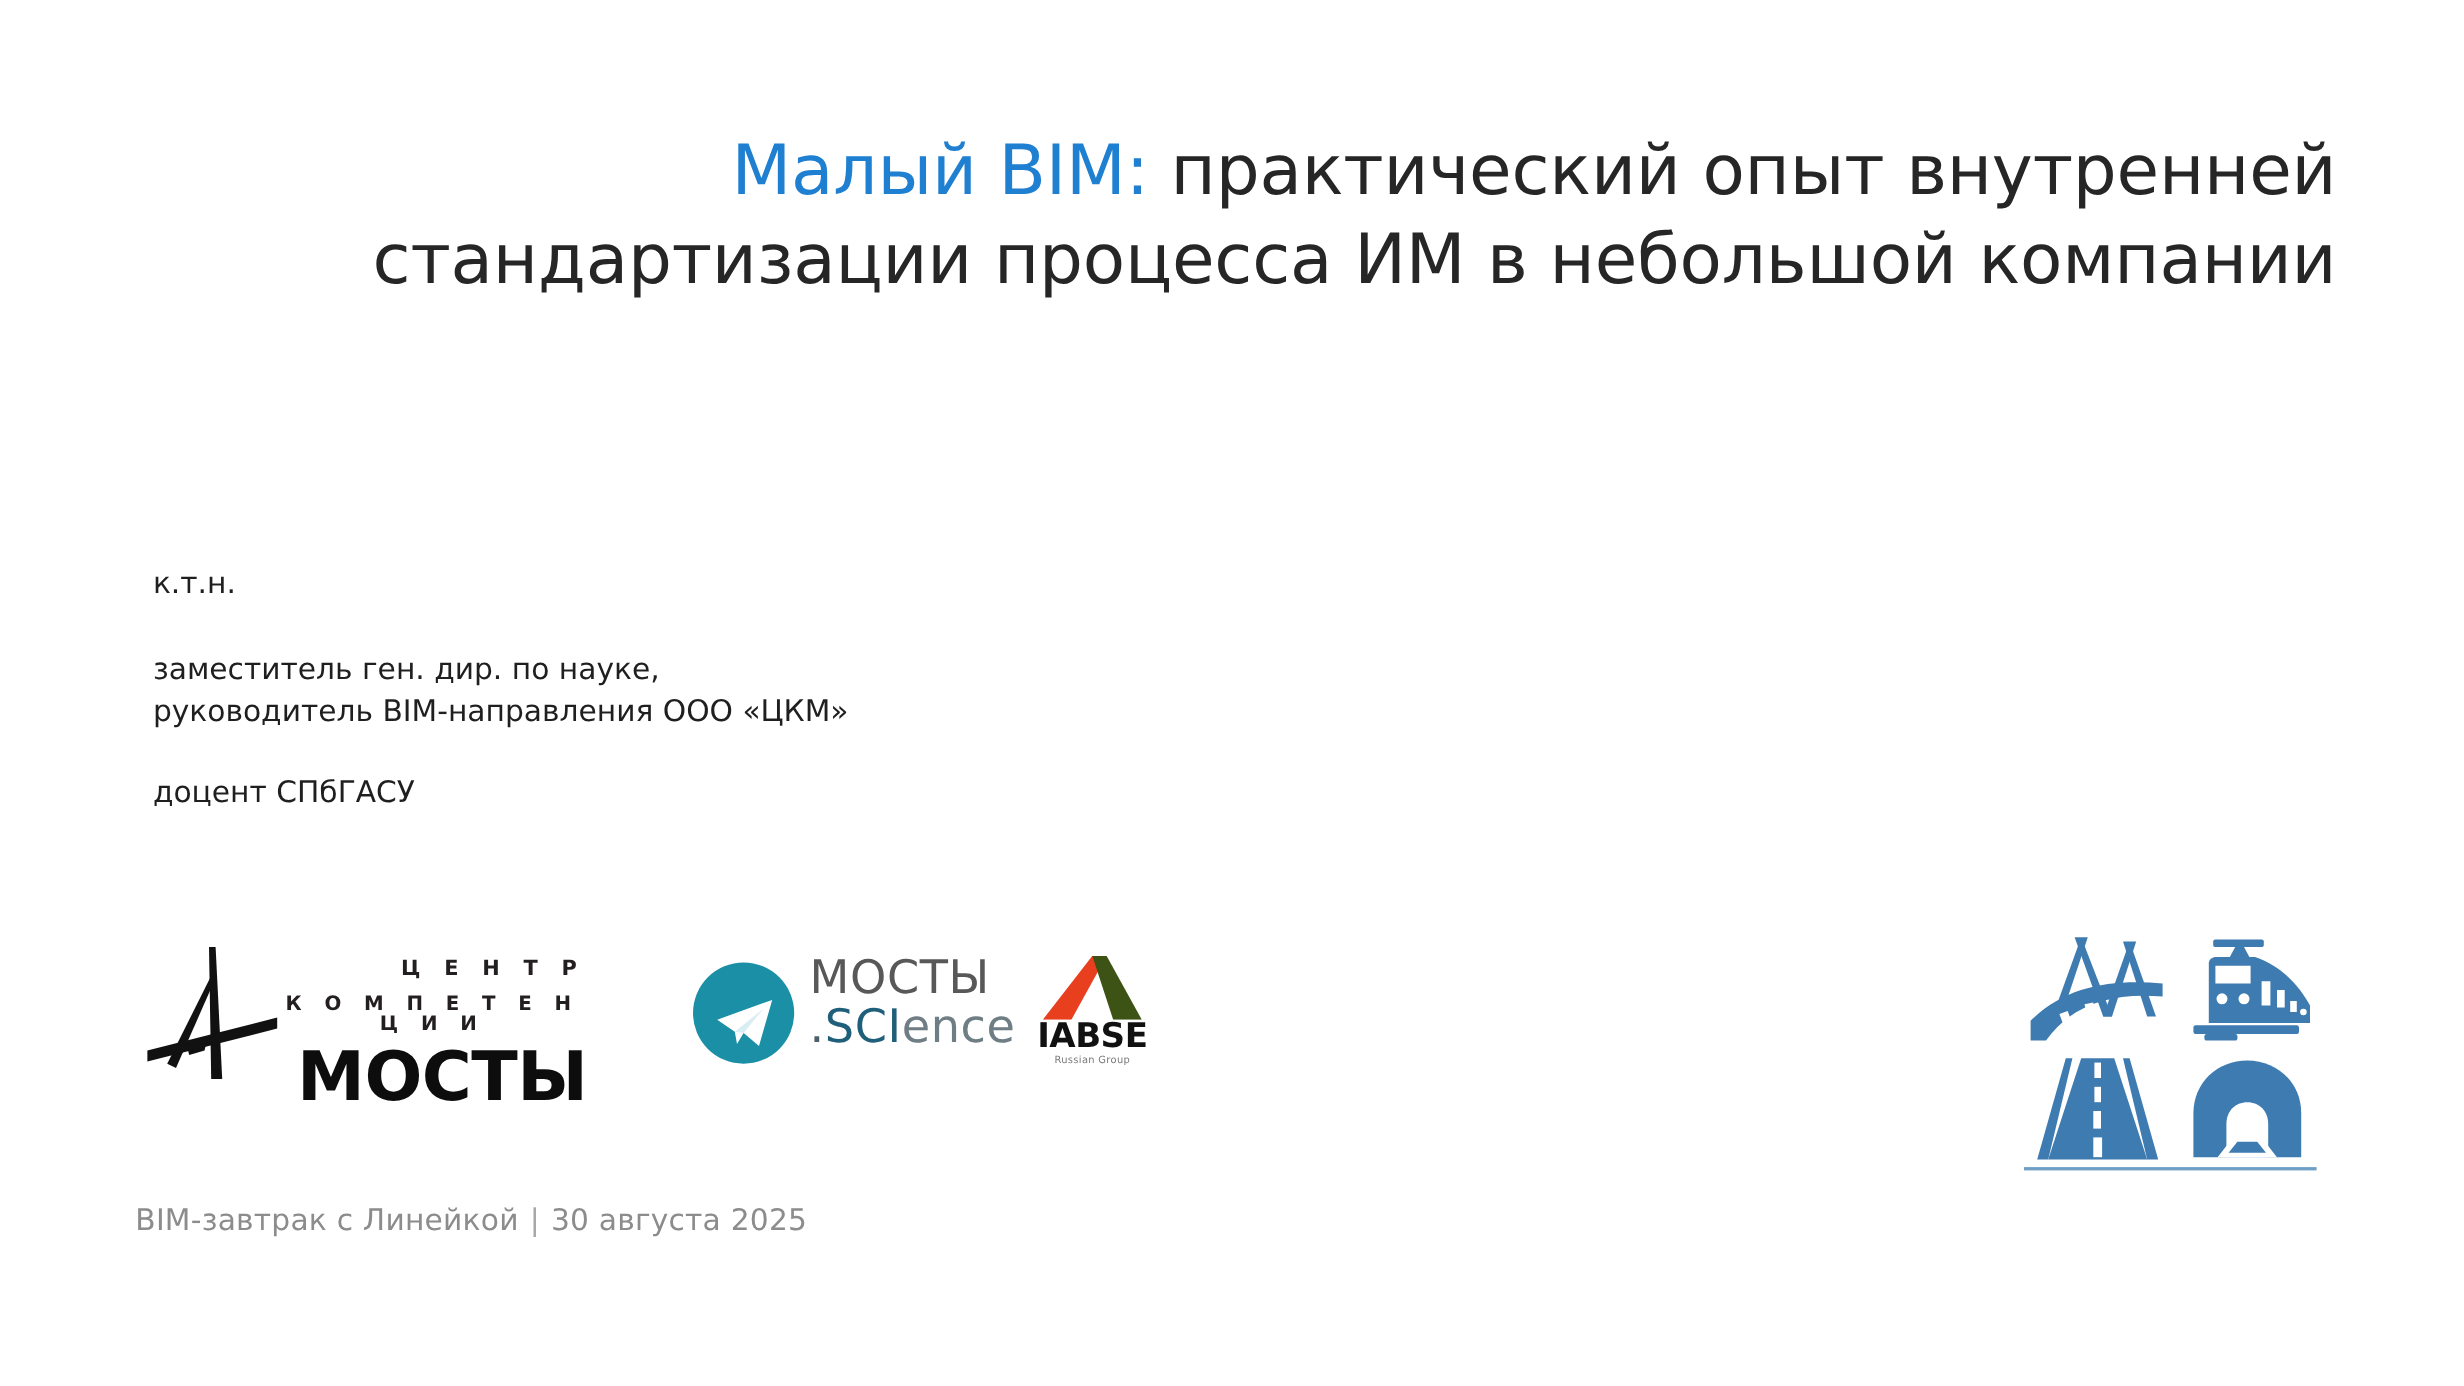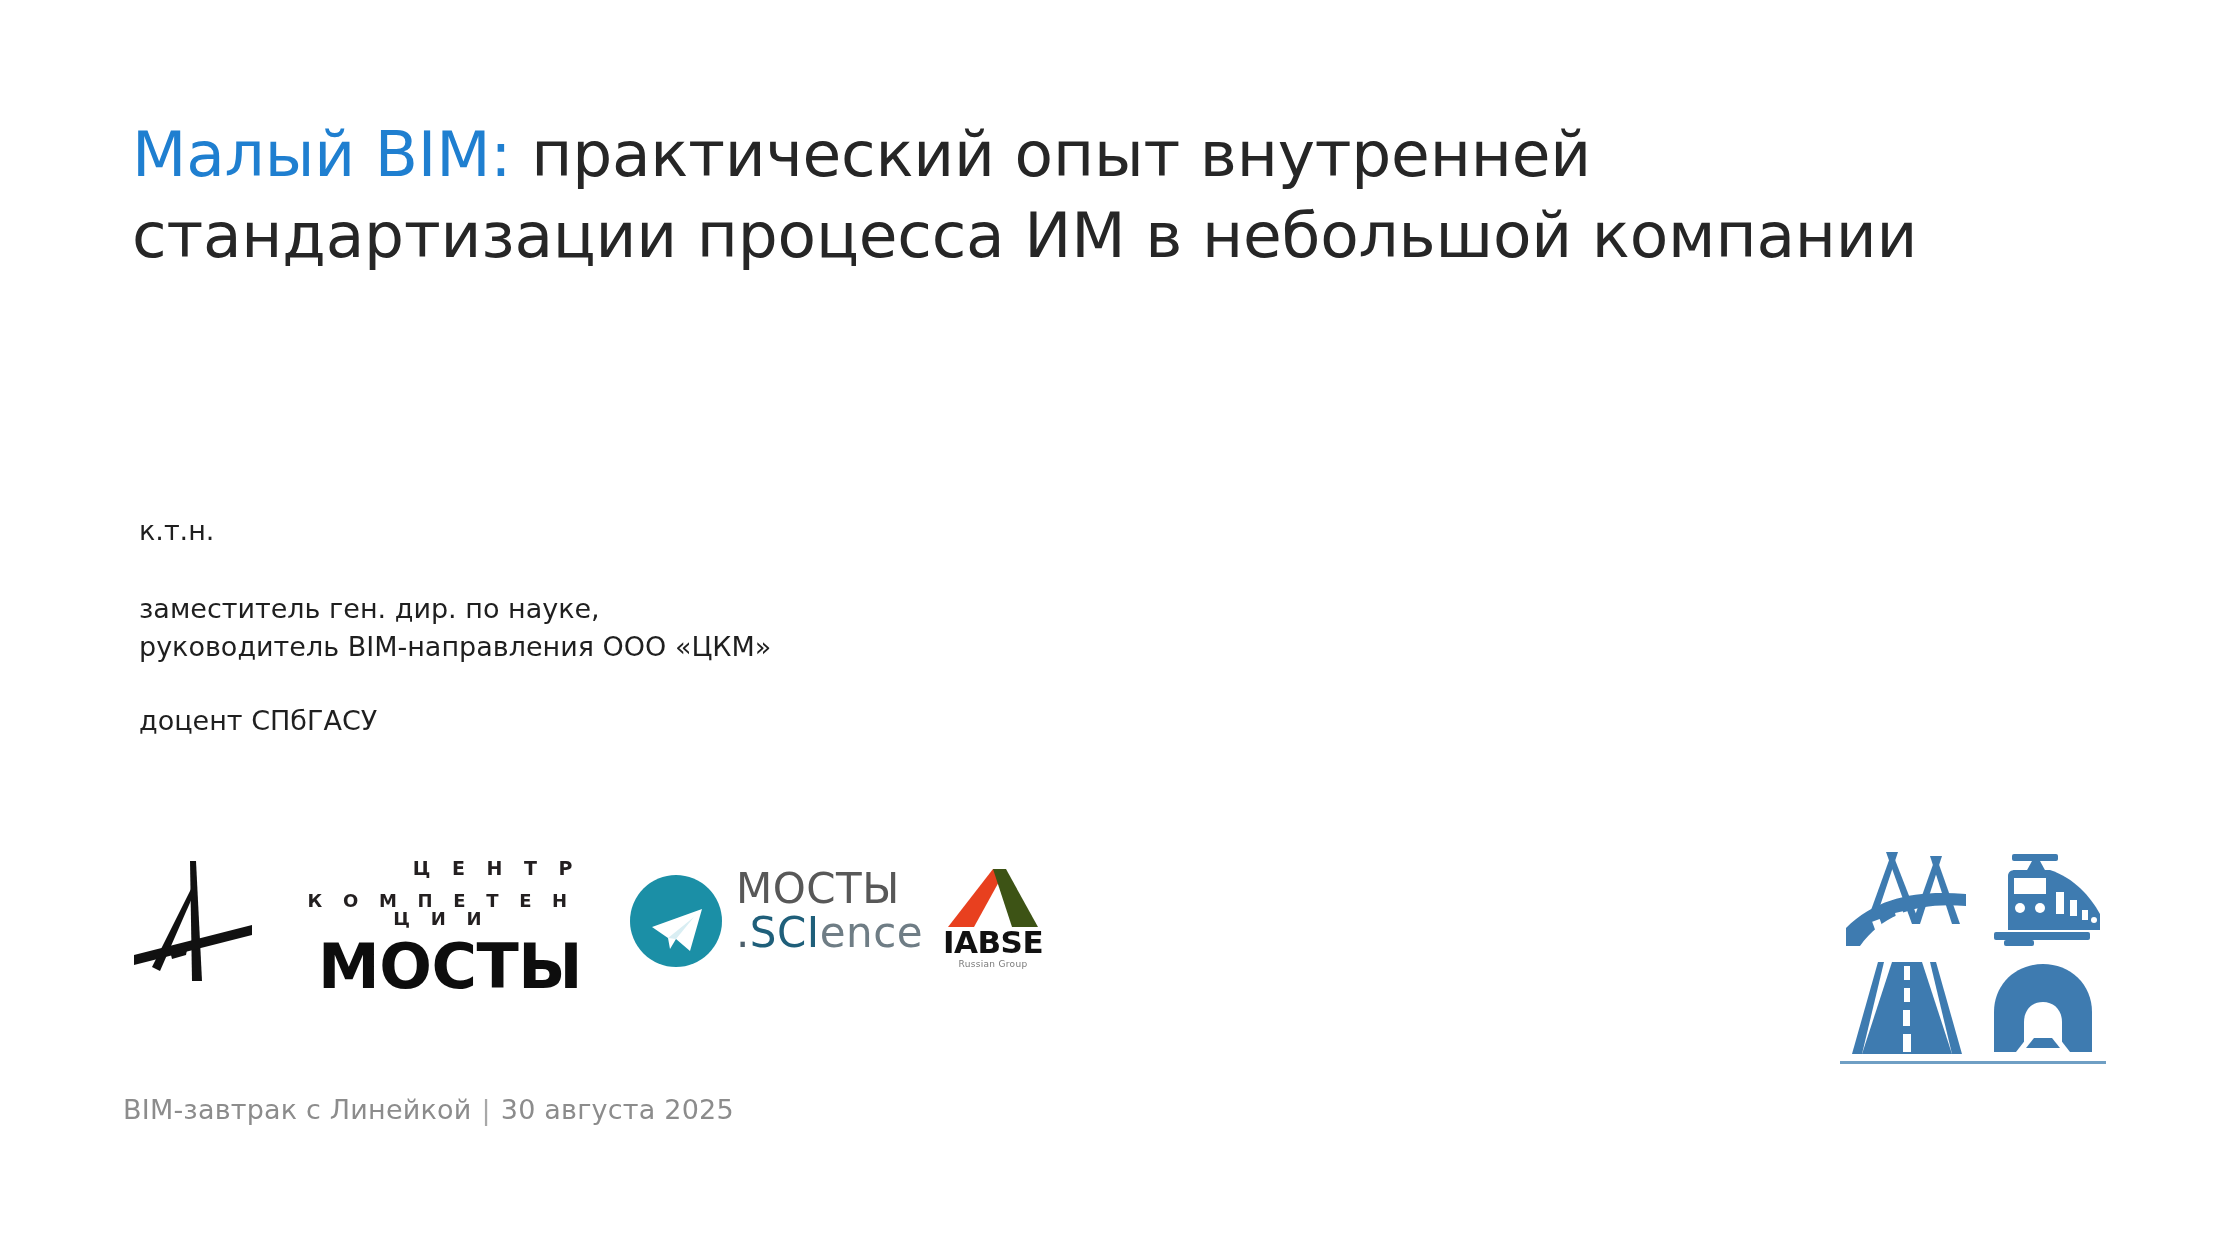--- a/index.html
+++ b/index.html
@@ -18,29 +18,30 @@
 
   .slide {
     position: absolute;
     inset: 0;
     background: #ffffff;
   }
 
   
   .title {
     position: absolute;
-    left: 132px;
+    left: 144px;
     top: 115px;
     width: 1980px;
     font-family: "DejaVu Sans", "Liberation Sans", sans-serif;
     font-size: 63px;
     font-weight: 400;
     line-height: 1.28;
     color: #262626;
     letter-spacing: -0.2px;
+    text-align: right;
   }
   .title .accent { color: #1F7FD0; }
 
   
   .author-name {
     position: absolute;
     left: 139px;
     top: 440px;
     font-size: 47px;
     font-weight: 400;
@@ -92,23 +93,22 @@
   .ckm-mark {
     position: absolute;
     left: 0px;
     top: 0px;
     width: 128px;
     height: 132px;
   }
   .ckm-text {
     position: absolute;
     left: 124px;
-    top: 4px;
+    top: 16px;
     width: 280px;
-    margin-left: 48px;
   }
   .ckm-line1 {
     text-align: right;
     font-size: 19px;
     font-weight: 700;
     letter-spacing: 7.5px;
     color: #231f20;
     line-height: 1;
     padding-right: 2px;
   }

